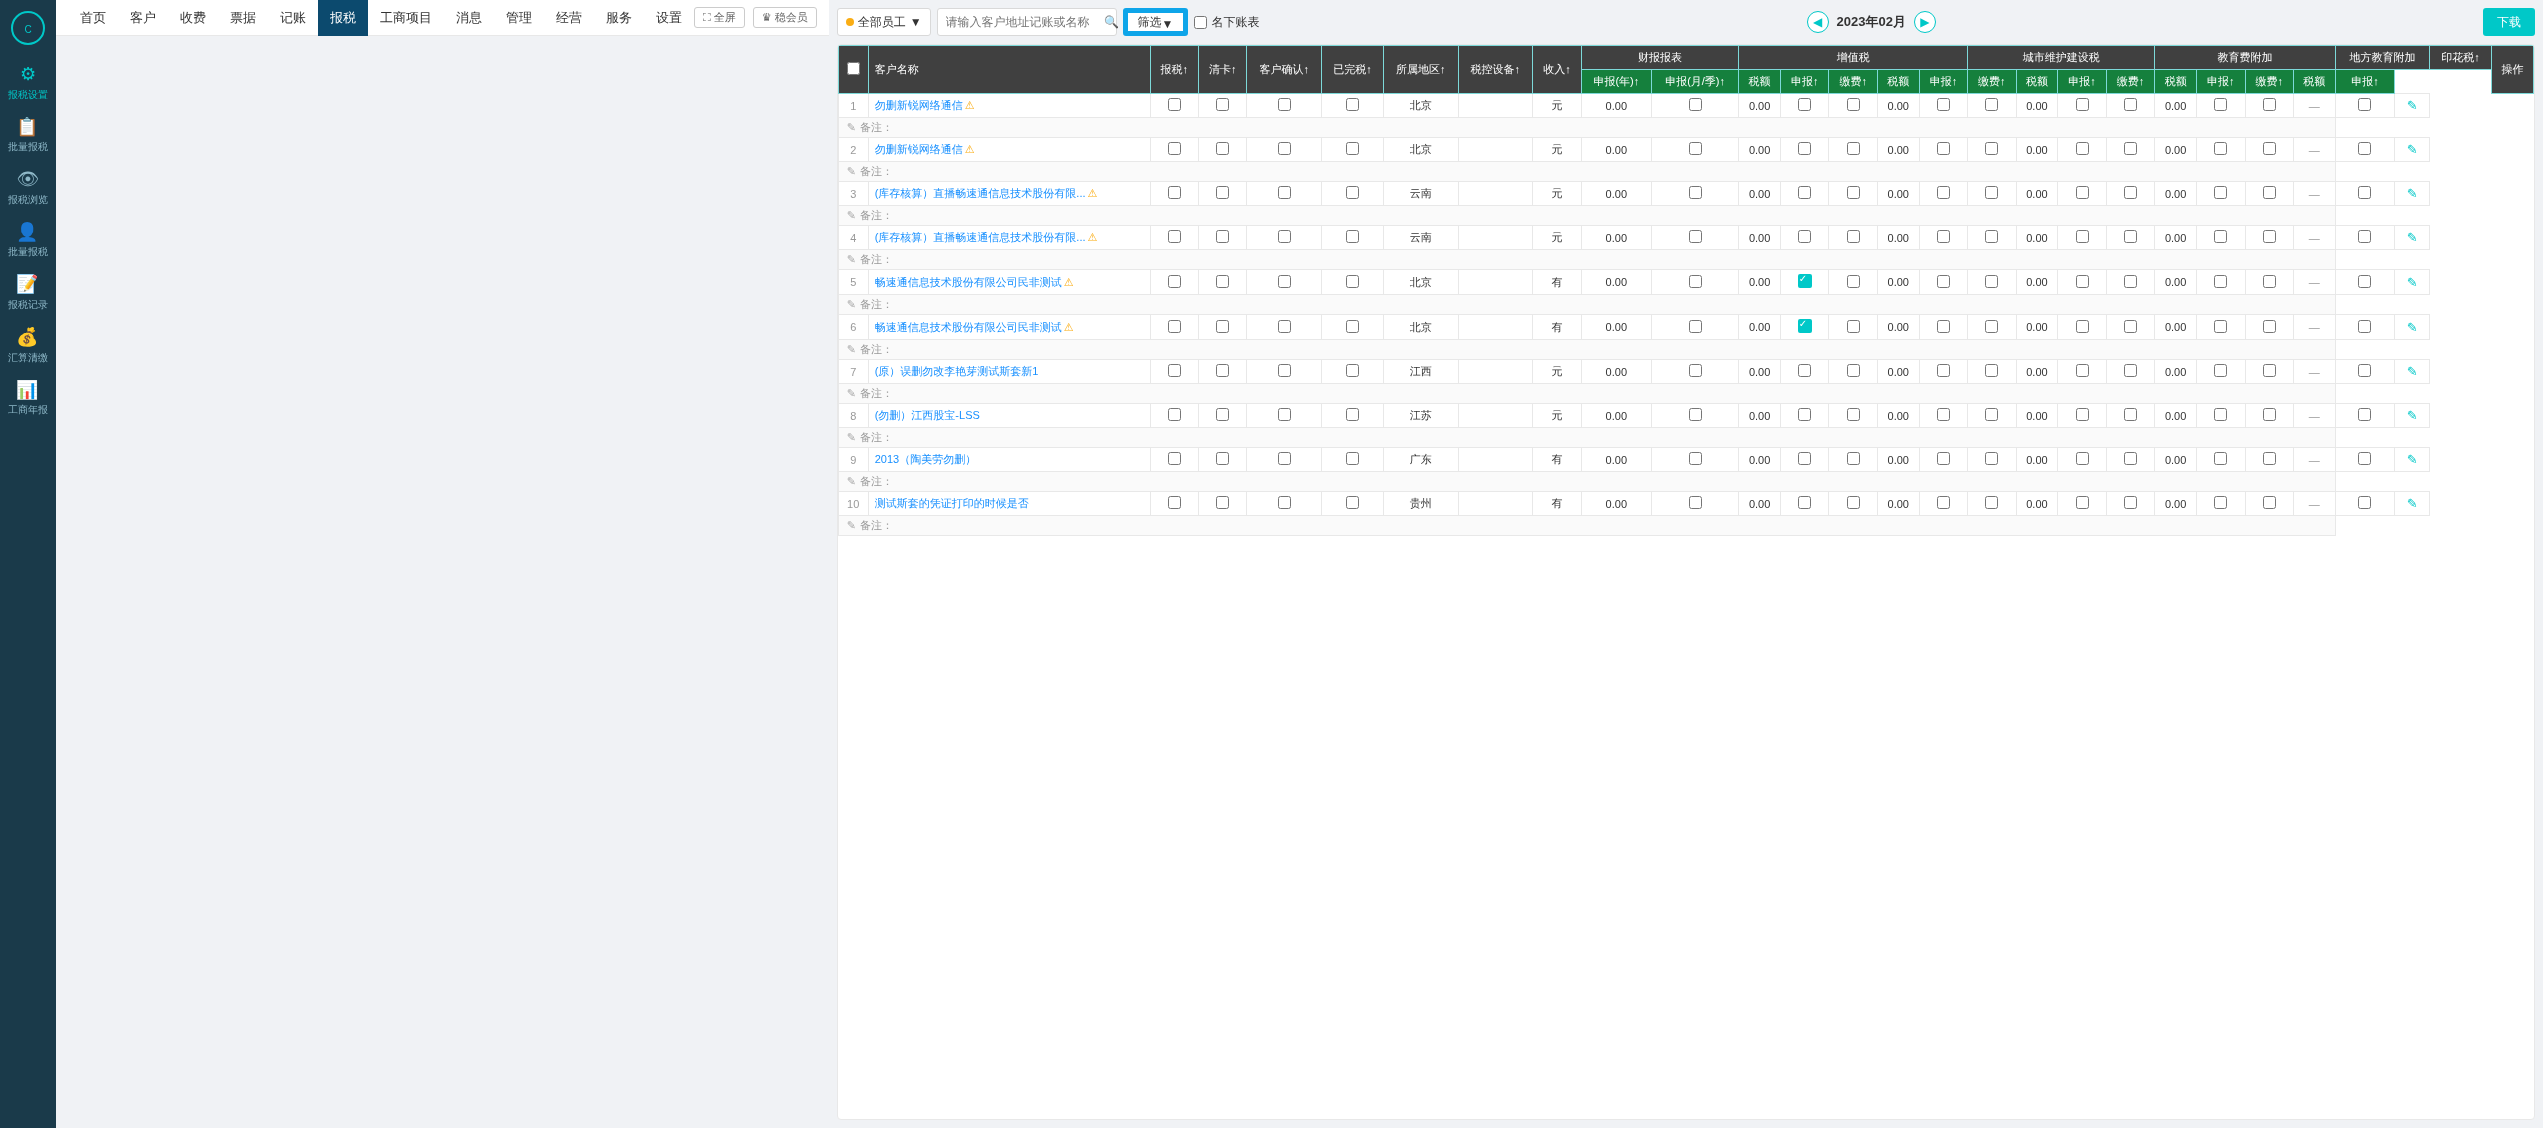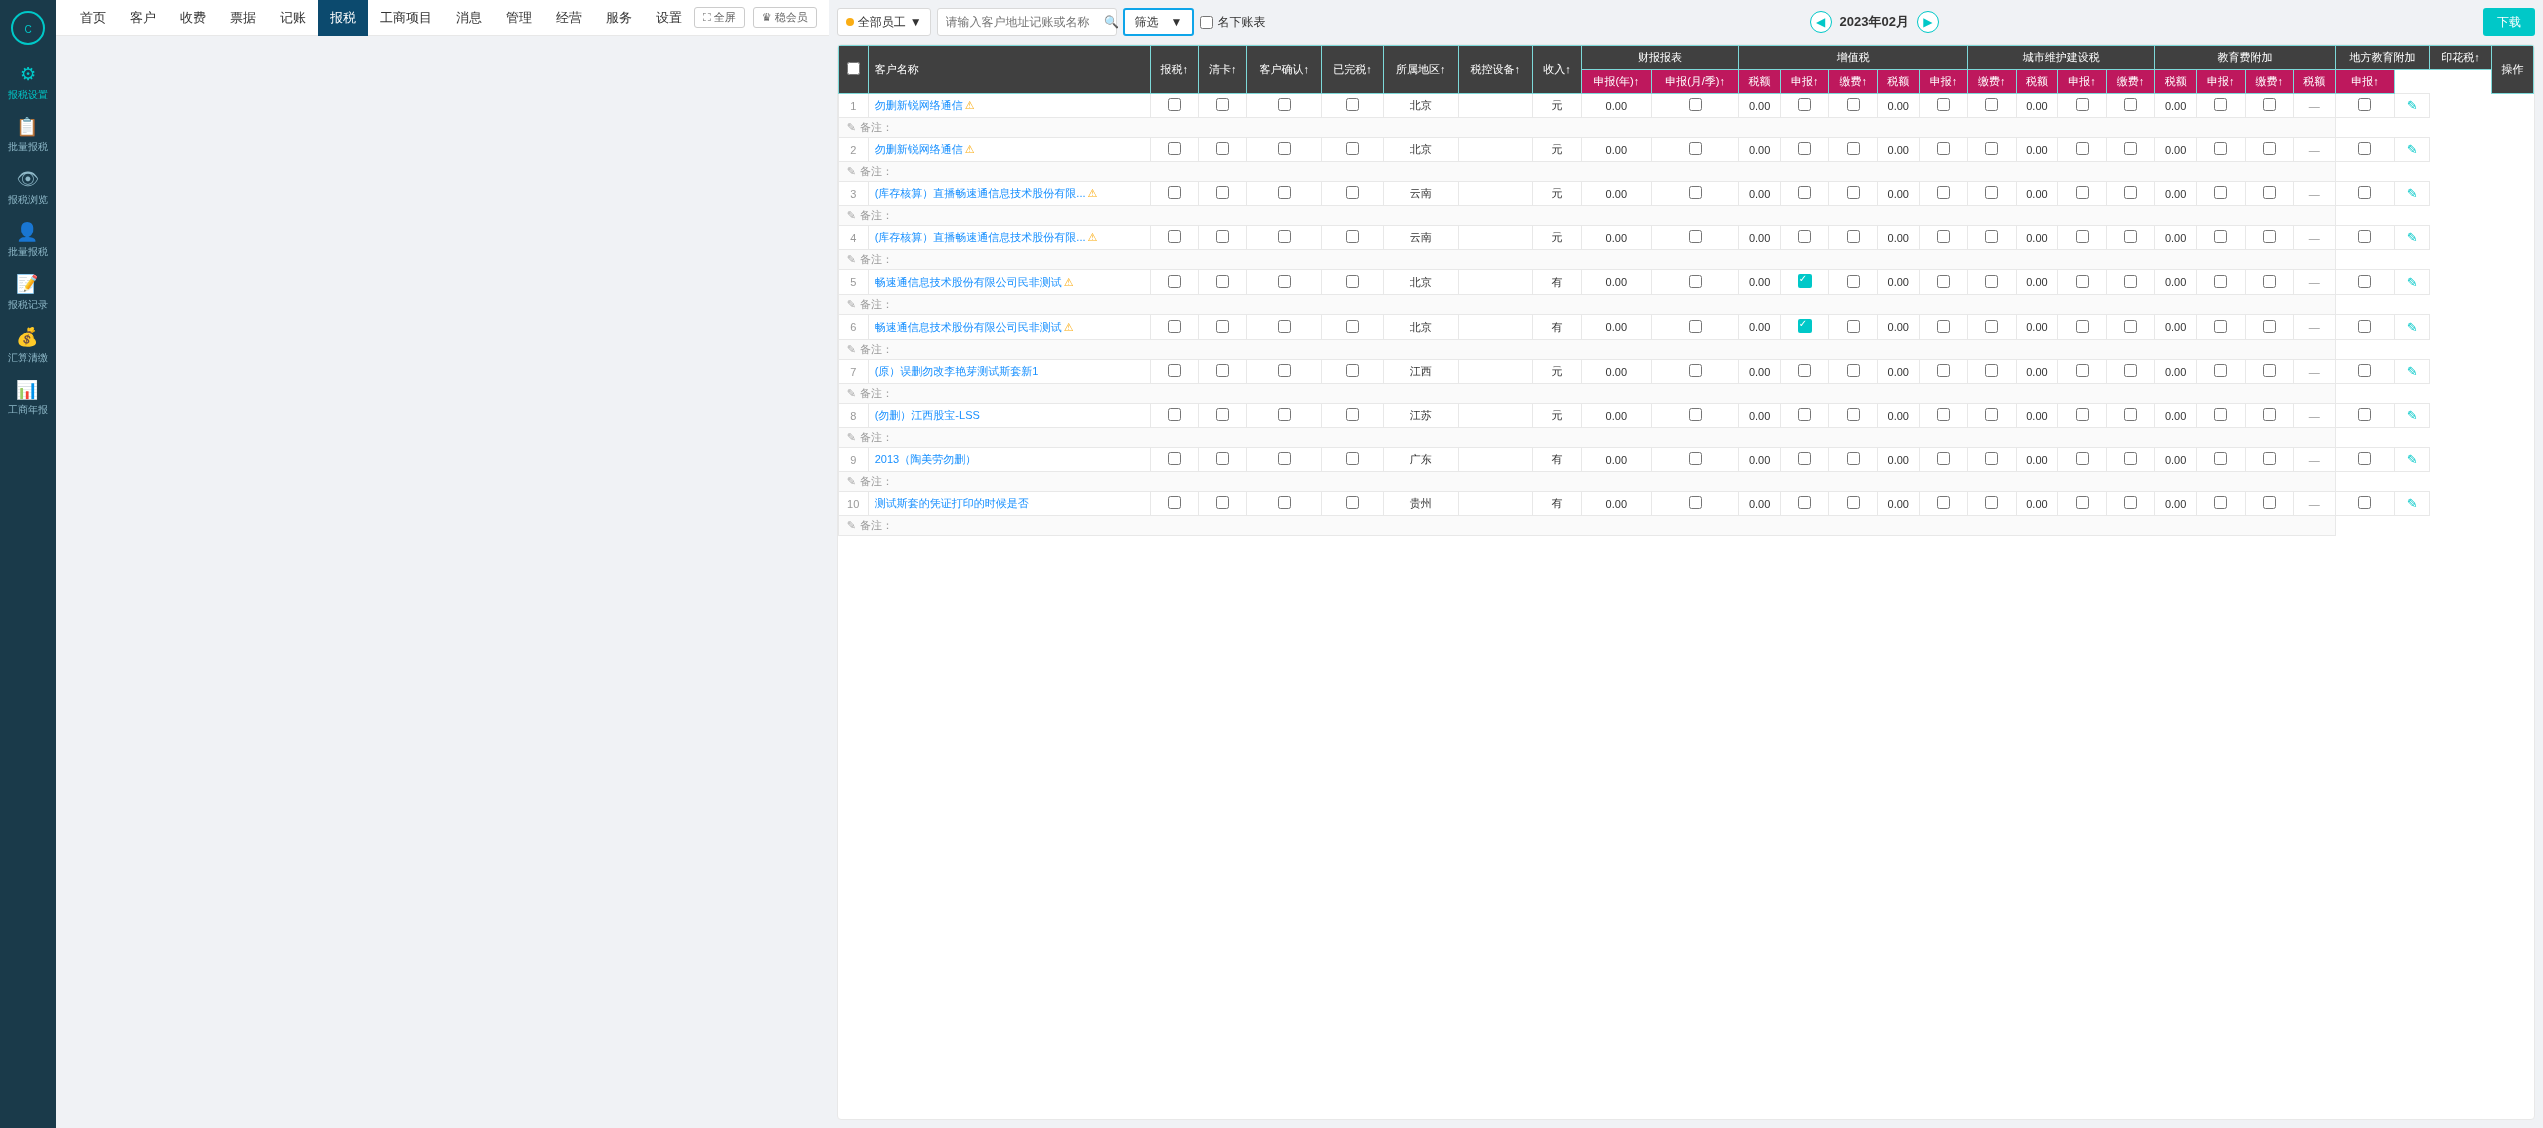--- a/index.html
+++ b/index.html
@@ -27,37 +27,37 @@
     
     .page-content { flex: 1; display: flex; flex-direction: column; overflow: hidden; padding: 8px; }
 
     
     .toolbar { display: flex; align-items: center; margin-bottom: 8px; gap: 6px; }
     .toolbar-left { display: flex; align-items: center; gap: 6px; }
     .select-box { height: 28px; border: 1px solid #d9d9d9; border-radius: 3px; padding: 0 8px; font-size: 12px; background: #fff; cursor: pointer; display: flex; align-items: center; gap: 4px; min-width: 80px; }
     .select-box .dot { width: 8px; height: 8px; background: #faad14; border-radius: 50%; flex-shrink: 0; }
     .search-box { height: 28px; border: 1px solid #d9d9d9; border-radius: 3px; padding: 0 8px; font-size: 12px; background: #fff; display: flex; align-items: center; gap: 4px; width: 180px; }
     .search-box input { border: none; outline: none; flex: 1; font-size: 12px; }
-    .filter-btn { height: 28px; border: 2px solid #0ea5e9; border-radius: 3px; padding: 0 10px; font-size: 12px; background: #fff; cursor: pointer; display: flex; align-items: center; gap: 12px; }
+    .filter-btn { height: 28px; border: 5px solid #0ea5e9; border-radius: 3px; padding: 0 10px; font-size: 12px; background: #fff; cursor: pointer; display: flex; align-items: flex-end; gap: 0; }
     .name-tag-check { display: flex; align-items: center; gap: 4px; font-size: 12px; cursor: pointer; }
     .toolbar-center { flex: 1; display: flex; align-items: center; justify-content: center; gap: 10px; }
     .month-nav { display: flex; align-items: center; gap: 8px; }
     .month-nav-btn { width: 22px; height: 22px; border-radius: 50%; border: 1px solid #00c8c8; color: #00c8c8; cursor: pointer; display: flex; align-items: center; justify-content: center; font-size: 12px; background: #fff; }
     .month-label { font-size: 13px; font-weight: bold; color: #333; }
     .toolbar-right { margin-left: auto; }
     .download-btn { height: 28px; background: #00c8c8; color: #fff; border: none; border-radius: 3px; padding: 0 14px; font-size: 12px; cursor: pointer; }
 
     
     .table-wrapper { flex: 1; overflow: auto; background: #fff; border: 1px solid #e8e8e8; border-radius: 4px; }
     table { border-collapse: collapse; width: max-content; min-width: 100%; }
     
     
     thead tr th { background: #4ec8c8; color: #fff; font-size: 11px; font-weight: normal; border: 1px solid #7dd9d9; padding: 4px 6px; white-space: nowrap; text-align: center; position: sticky; top: 0; z-index: 10; }
     thead tr:first-child th { background: #404040; }
-    thead tr:nth-child(2) th { background: #be185d; top: 12px; }
+    thead tr:nth-child(2) th { background: #15803d; top: 12px; }
     thead tr:nth-child(3) th { background: #6ed8d8; top: 56px; }
 
     
     tbody tr td { border: 1px solid #e8e8e8; padding: 4px 6px; font-size: 11px; text-align: center; white-space: nowrap; background: #fff; }
     .row-number { color: #999; width: 30px; }
     .client-name { text-align: left; max-width: 220px; overflow: hidden; text-overflow: ellipsis; color: #1890ff; cursor: pointer; }
     .remark-row td { background: #fafafa; border-top: none; padding: 2px 8px; }
     .remark-text { color: #999; font-size: 11px; display: flex; align-items: center; gap: 4px; }
     .pencil-icon { color: #aaa; cursor: pointer; }
 

